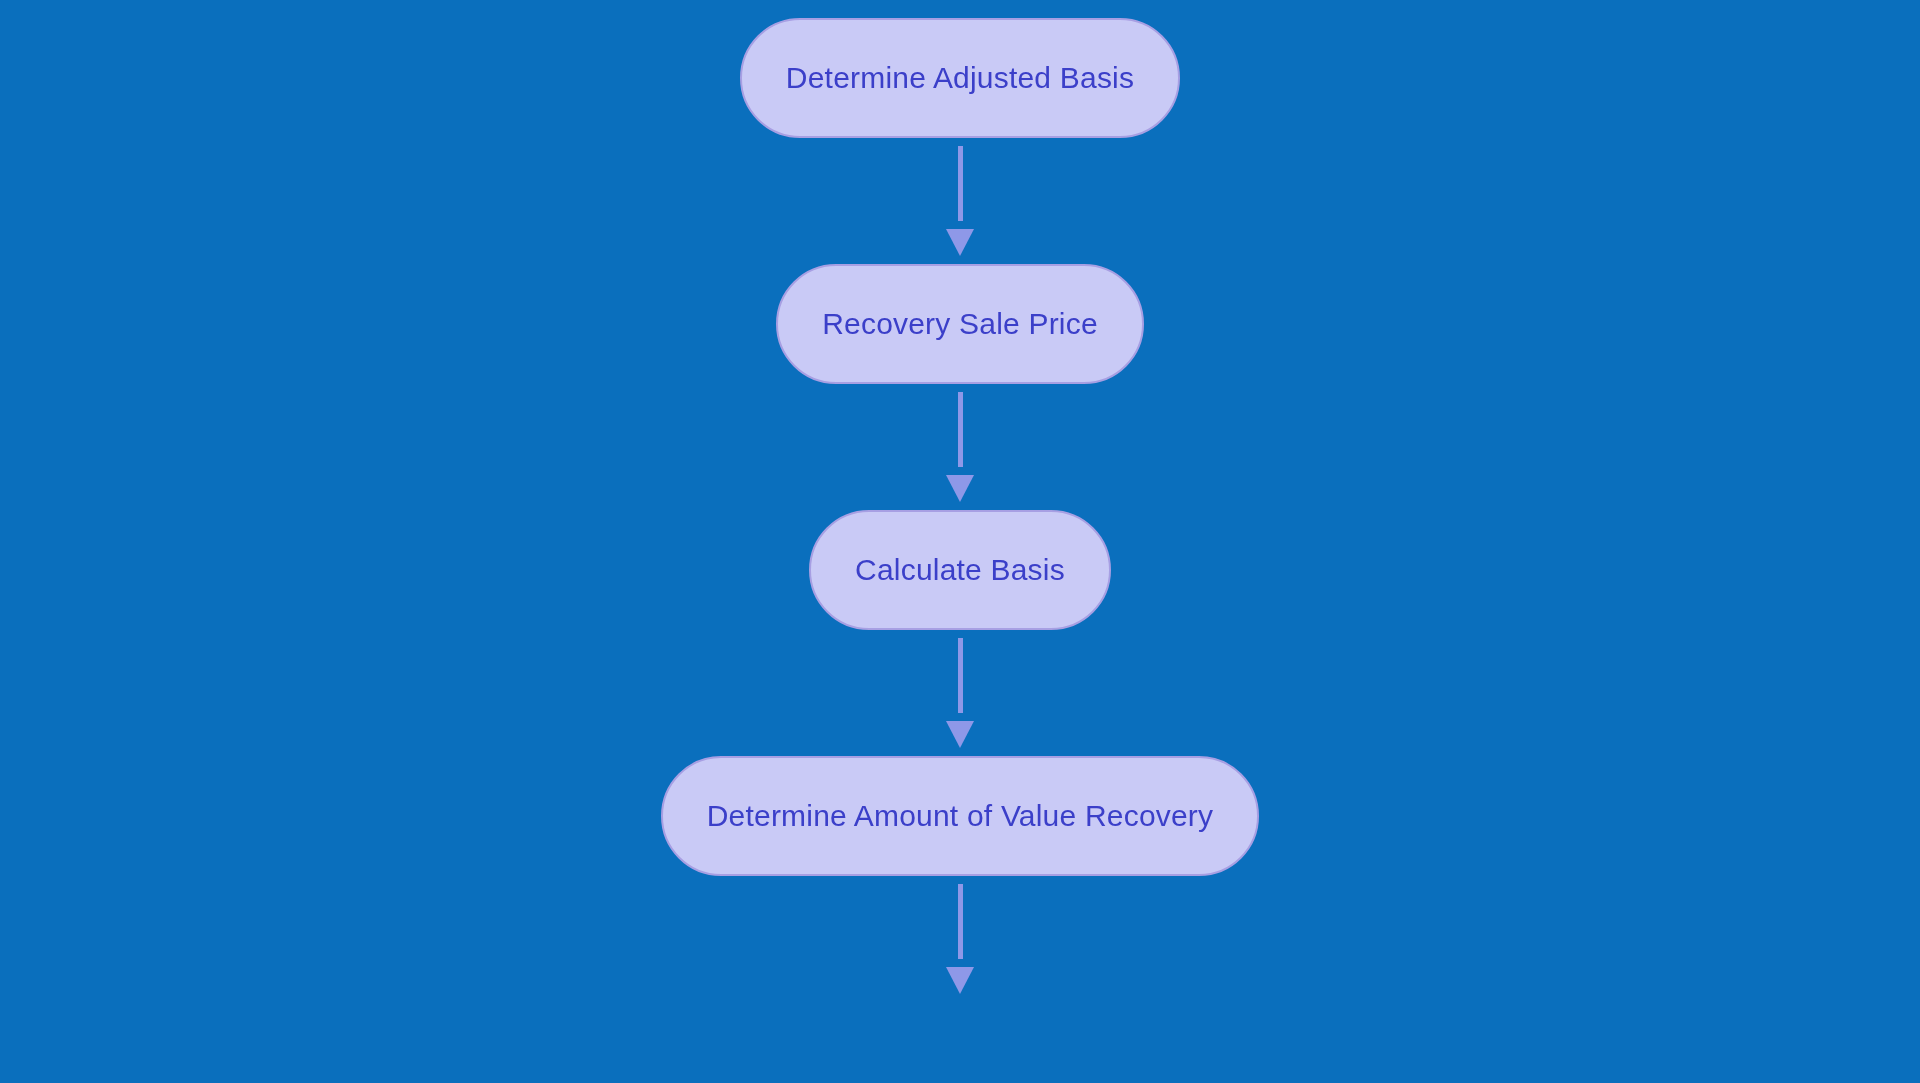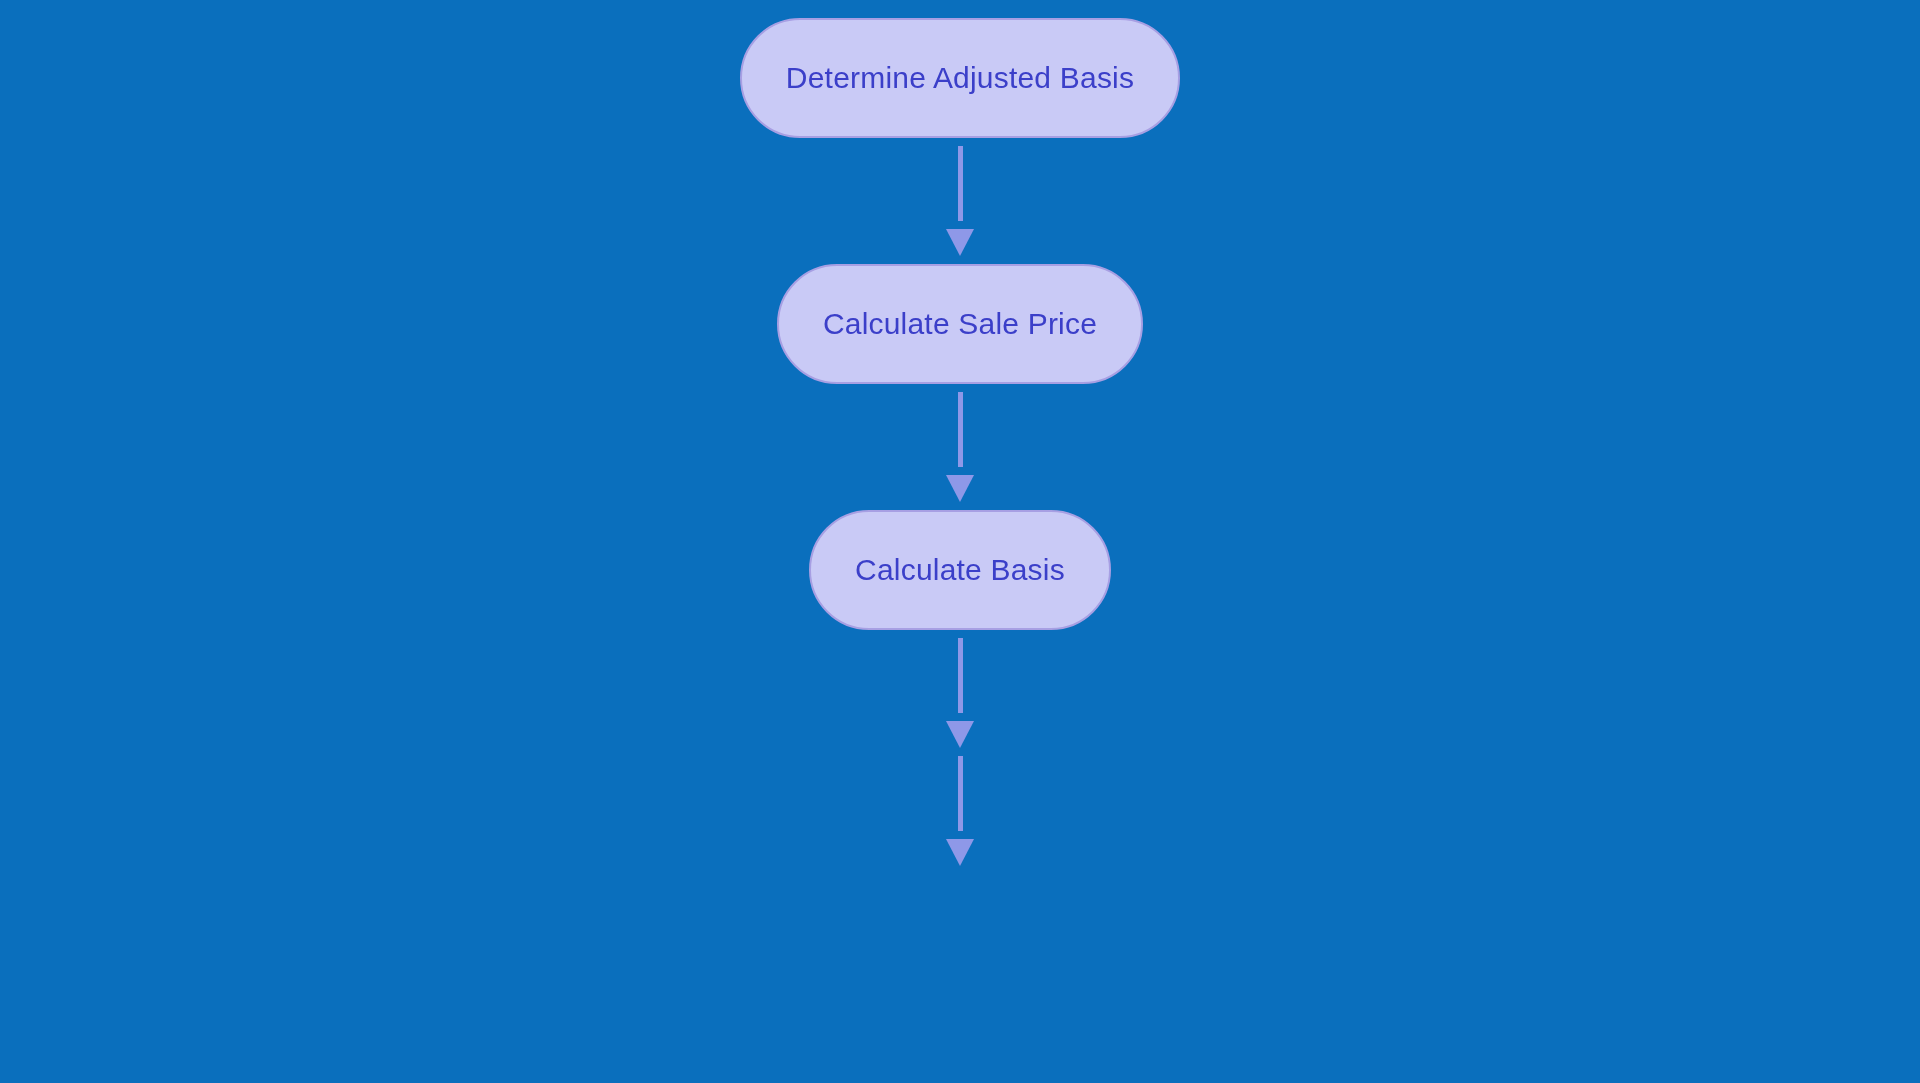--- a/index.html
+++ b/index.html
@@ -73,37 +73,40 @@
   <div class="node">
     <span class="node-label">Determine Adjusted Basis</span>
   </div>
 
   <div class="arrow">
     <div class="arrow-shaft"></div>
     <div class="arrow-head"></div>
   </div>
 
   <div class="node">
-    <span class="node-label">Calculate Sale Price</span>
+    <span class="node-label">Recovery Sale Price</span>
   </div>
 
   <div class="arrow">
     <div class="arrow-shaft"></div>
     <div class="arrow-head"></div>
   </div>
 
   <div class="node">
     <span class="node-label">Calculate Basis</span>
   </div>
 
   <div class="arrow">
     <div class="arrow-shaft"></div>
     <div class="arrow-head"></div>
   </div>
 
+  <div class="node">
+    <span class="node-label">Determine Amount of Value Recovery</span>
+  </div>
 
   <div class="arrow">
     <div class="arrow-shaft"></div>
     <div class="arrow-head"></div>
   </div>
 
 
 </div>
 
 </body></html>

